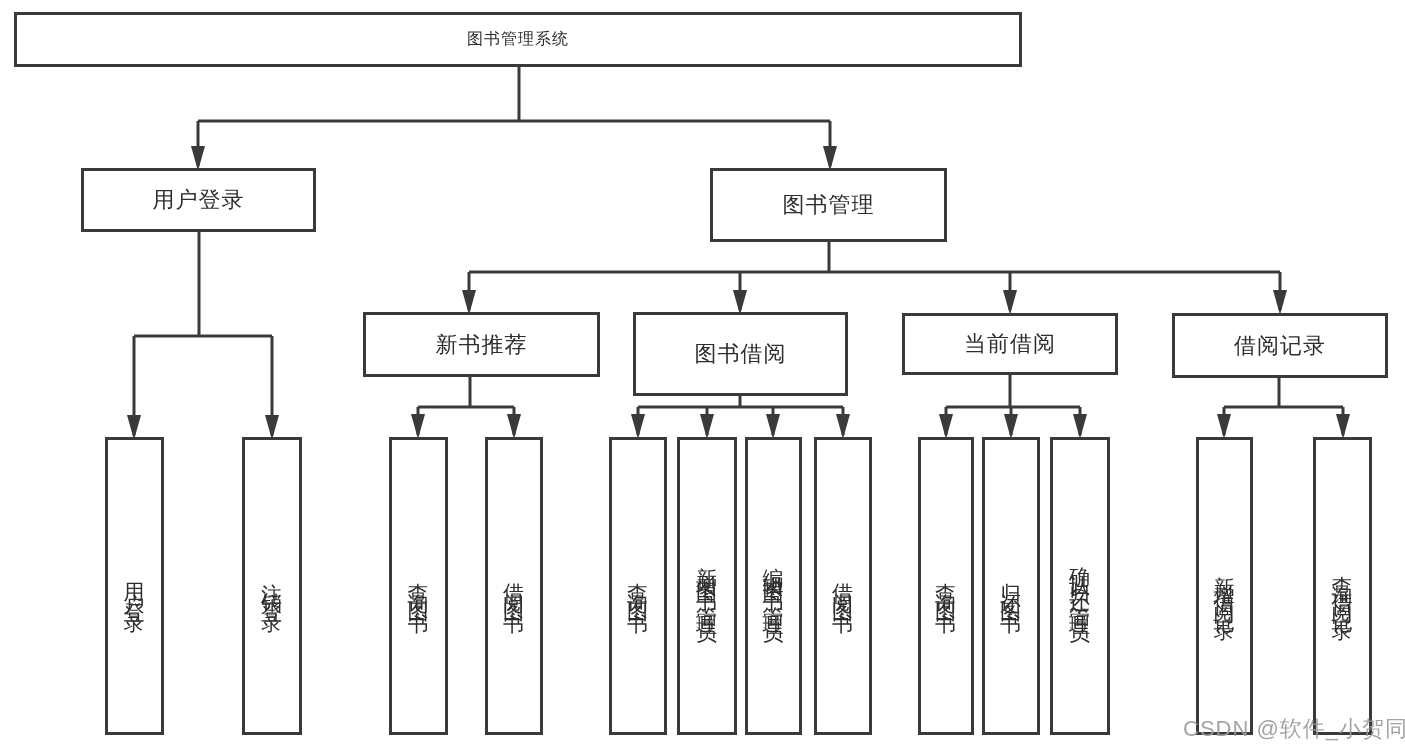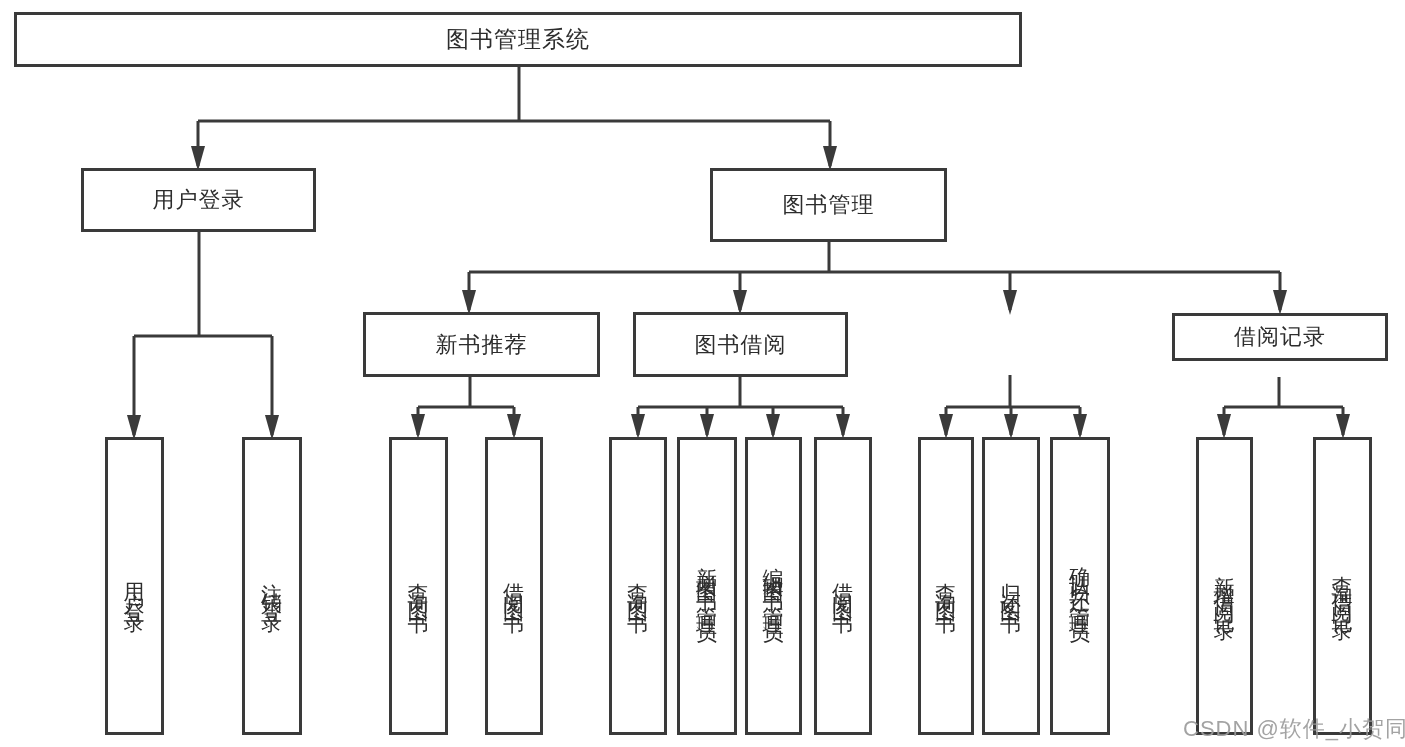--- a/index.html
+++ b/index.html
@@ -19,21 +19,21 @@
   #wires{position:absolute;left:0;top:0;z-index:0;}
   #wires path{stroke:var(--line);stroke-width:3;fill:none;}
   #wires polygon{fill:var(--line);stroke:none;}
   .hbox{
     position:absolute;box-sizing:border-box;
     border:3px solid var(--line);background:var(--background);
     display:flex;align-items:center;justify-content:center;
     font-size:22px;color:var(--text);z-index:1;
     letter-spacing:1px;white-space:nowrap;
   }
-  .root{font-size:23px;}
+  .root{font-size:16px;}
   .vbox{
     position:absolute;box-sizing:border-box;
     border:3px solid var(--line);background:var(--background);
     display:flex;align-items:center;justify-content:center;
     writing-mode:vertical-rl;text-orientation:mixed;
     font-size:21px;letter-spacing:10px;color:var(--text);
     z-index:1;line-height:1;
   }
   .watermark{
     position:absolute;left:1183px;top:714px;z-index:2;
@@ -95,22 +95,23 @@
       <polygon points="1343,439 1336,414 1350,414"></polygon>
     </g>
   </svg>
 
   <div class="hbox root" style="left:14px;top:12px;width:1008px;height:55px">图书管理系统</div>
 
   <div class="hbox" style="left:81px;top:168px;width:235px;height:64px">用户登录</div>
   <div class="hbox" style="left:710px;top:168px;width:237px;height:74px">图书管理</div>
 
   <div class="hbox" style="left:363px;top:312px;width:237px;height:65px">新书推荐</div>
-  <div class="hbox" style="left:633px;top:312px;width:215px;height:65px">图书借阅</div>
-  <div class="hbox" style="left:1172px;top:313px;width:216px;height:48px">借阅记录</div>
+  <div class="hbox" style="left:633px;top:312px;width:215px;height:84px">图书借阅</div>
+  <div class="hbox" style="left:902px;top:313px;width:216px;height:62px">当前借阅</div>
+  <div class="hbox" style="left:1172px;top:313px;width:216px;height:65px">借阅记录</div>
 
   <div class="vbox" style="left:105px;top:437px;width:59px;height:298px">用户登录</div>
   <div class="vbox" style="left:242px;top:437px;width:60px;height:298px">注销登录</div>
 
   <div class="vbox" style="left:389px;top:437px;width:59px;height:298px">查询图书</div>
   <div class="vbox" style="left:485px;top:437px;width:58px;height:298px">借阅图书</div>
 
   <div class="vbox" style="left:609px;top:437px;width:58px;height:298px">查询图书</div>
   <div class="vbox" style="left:677px;top:437px;width:60px;height:298px;letter-spacing:8px">新增图书（管理员）</div>
   <div class="vbox" style="left:745px;top:437px;width:57px;height:298px;letter-spacing:8px">编辑图书（管理员）</div>

